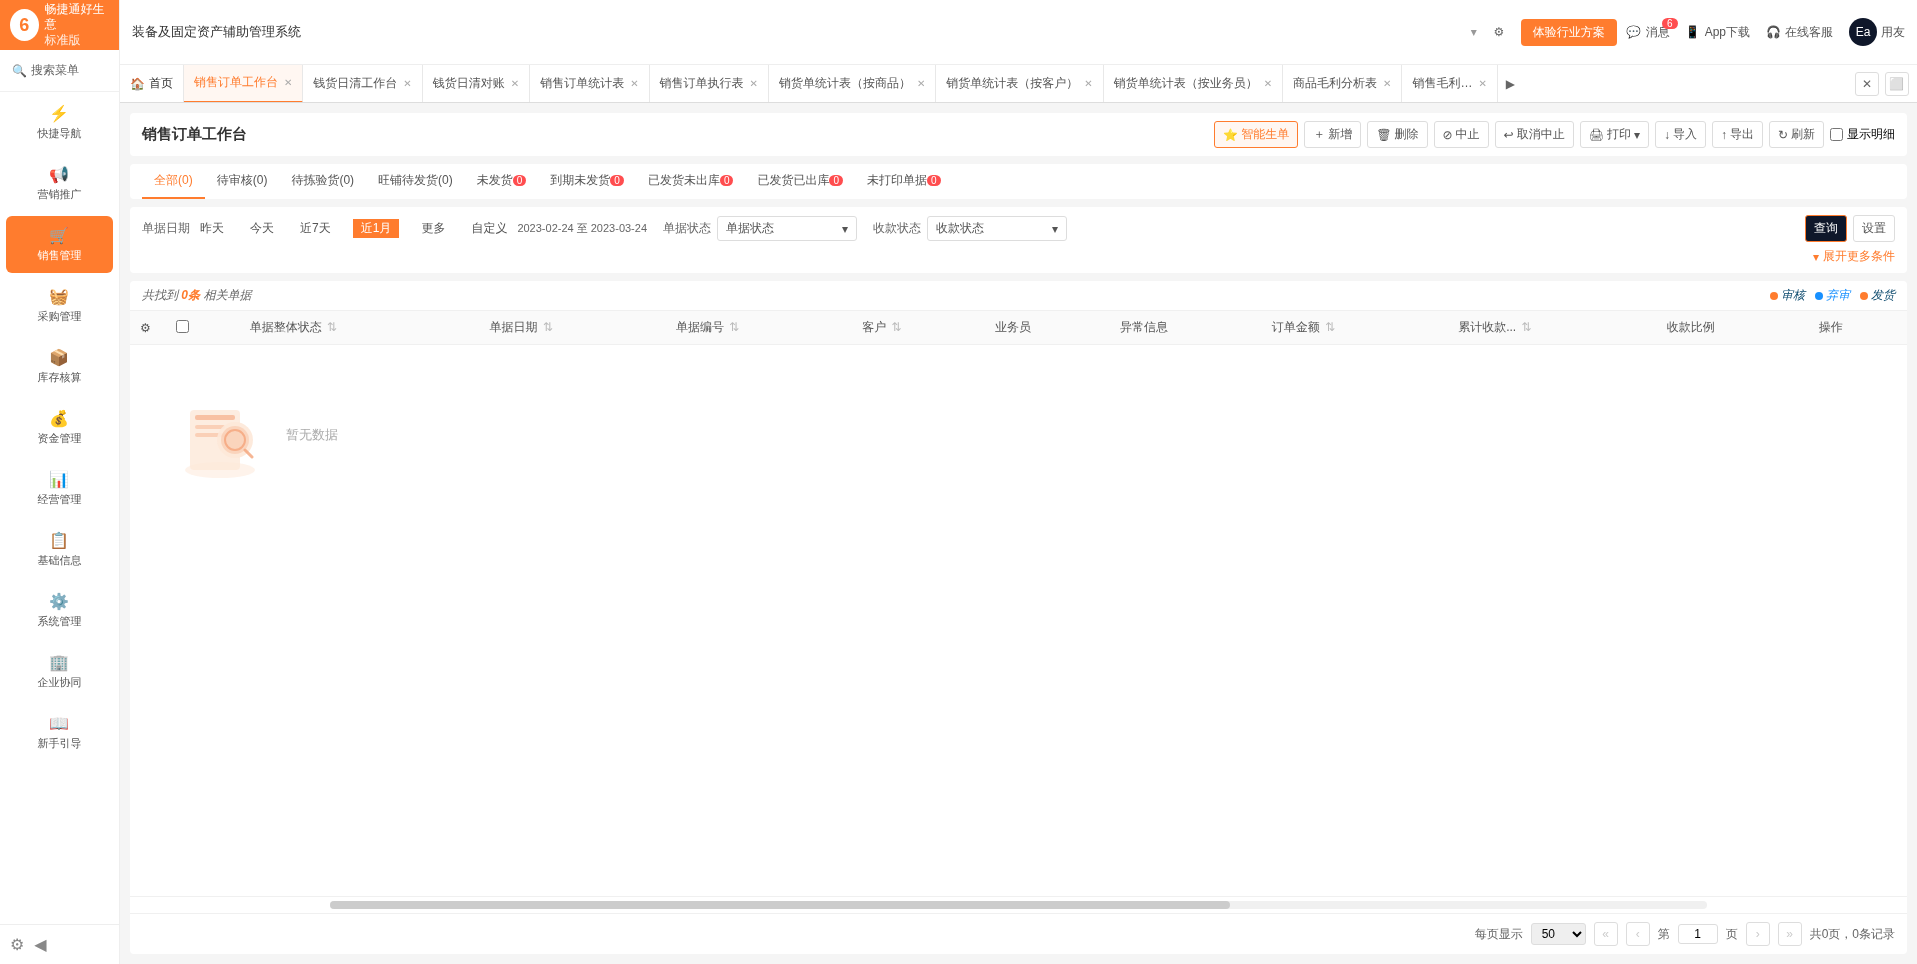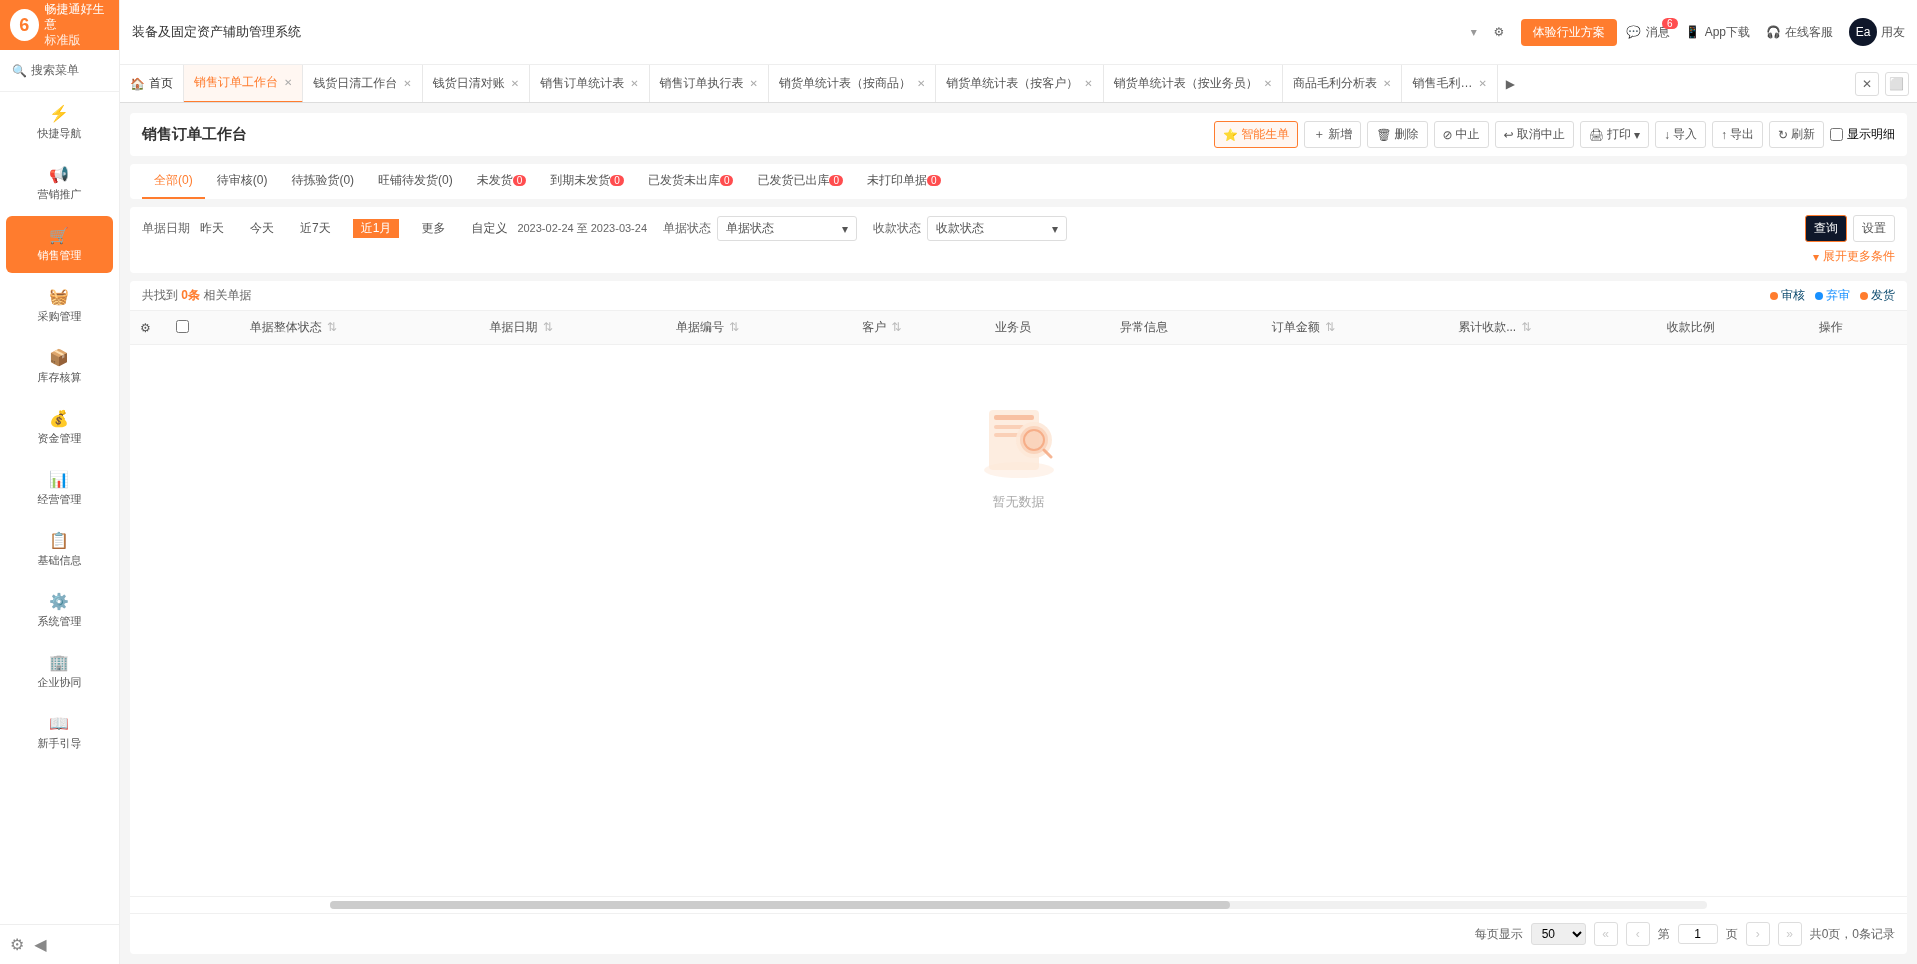--- a/index.html
+++ b/index.html
@@ -66,38 +66,38 @@
     .filter-label { color: #666; white-space: nowrap; }
     .filter-date-options { display: flex; gap: 18px; align-items: center; }
     .filter-date-opt { color: #555; cursor: pointer; padding: 2px 4px; border-radius: 3px; font-size: 12px; }
     .filter-date-opt.active { background: #ff7c2e; color: #fff; border-radius: 0; padding: 1px 8px; }
     .filter-date-range { color: #666; font-size: 11px; }
     .filter-select { border: 1px solid #ddd; border-radius: 3px; padding: 3px 8px; color: #555; cursor: pointer; background: #fff; display: flex; align-items: center; gap: 4px; min-width: 140px; }
     .expand-btn { display: flex; align-items: center; gap: 4px; color: #ff7c2e; cursor: pointer; font-size: 12px; margin-left: auto; }
 
     
     .table-section { flex: 1; background: #fff; border-radius: 4px; display: flex; flex-direction: column; overflow: hidden; }
-    .table-toolbar { padding: 6px 12px; display: flex; justify-content: space-between; border-bottom: 1px solid #f0f0f0; }
+    .table-toolbar { padding: 6px 12px; display: flex; justify-content: space-between; border-bottom: 1px solid #f0f0f0; font-style: italic; }
     .table-info { color: #666; font-size: 12px; }
     .table-info .count { color: #ff7c2e; font-weight: bold; }
     .table-right-actions { display: flex; gap: 10px; align-items: center; }
     .table-action { display: flex; align-items: center; gap: 3px; color: #555; cursor: pointer; font-size: 12px; }
     .table-action.orange { color: #0c4a6e; }
     .table-action.blue { color: #1890ff; }
 
     
     .table-wrap { flex: 1; overflow: auto; }
     table { width: 100%; border-collapse: collapse; }
     thead tr { background: #fafafa; }
     th { padding: 8px 10px; text-align: left; color: #555; font-weight: 500; border-bottom: 1px solid #f0f0f0; white-space: nowrap; font-size: 12px; }
     th .sort { color: #bbb; margin-left: 2px; cursor: pointer; }
     .th-check { width: 36px; }
 
     
-    .empty-state { flex: 1; display: flex; flex-direction: column; align-items: center; justify-content: flex-start; gap: 8px; padding: 40px; }
+    .empty-state { flex: 1; display: flex; flex-direction: row; align-items: center; justify-content: flex-start; gap: 16px; padding: 40px; }
     .empty-img { width: 100px; height: 100px; position: relative; }
     .empty-text { color: #aaa; font-size: 13px; }
 
     
     .pagination { padding: 8px 12px; display: flex; align-items: center; justify-content: flex-end; gap: 8px; border-top: 1px solid #f0f0f0; }
     .pagination-info { color: #666; }
     .pagination-select { border: 1px solid #ddd; border-radius: 3px; padding: 2px 6px; cursor: pointer; }
     .pagination-btn { width: 24px; height: 24px; display: flex; align-items: center; justify-content: center; border: 1px solid #ddd; border-radius: 3px; cursor: pointer; color: #555; }
     .pagination-btn.disabled { color: #ccc; cursor: not-allowed; }
     .pagination-input { width: 40px; border: 1px solid #ddd; border-radius: 3px; padding: 2px 4px; text-align: center; }

